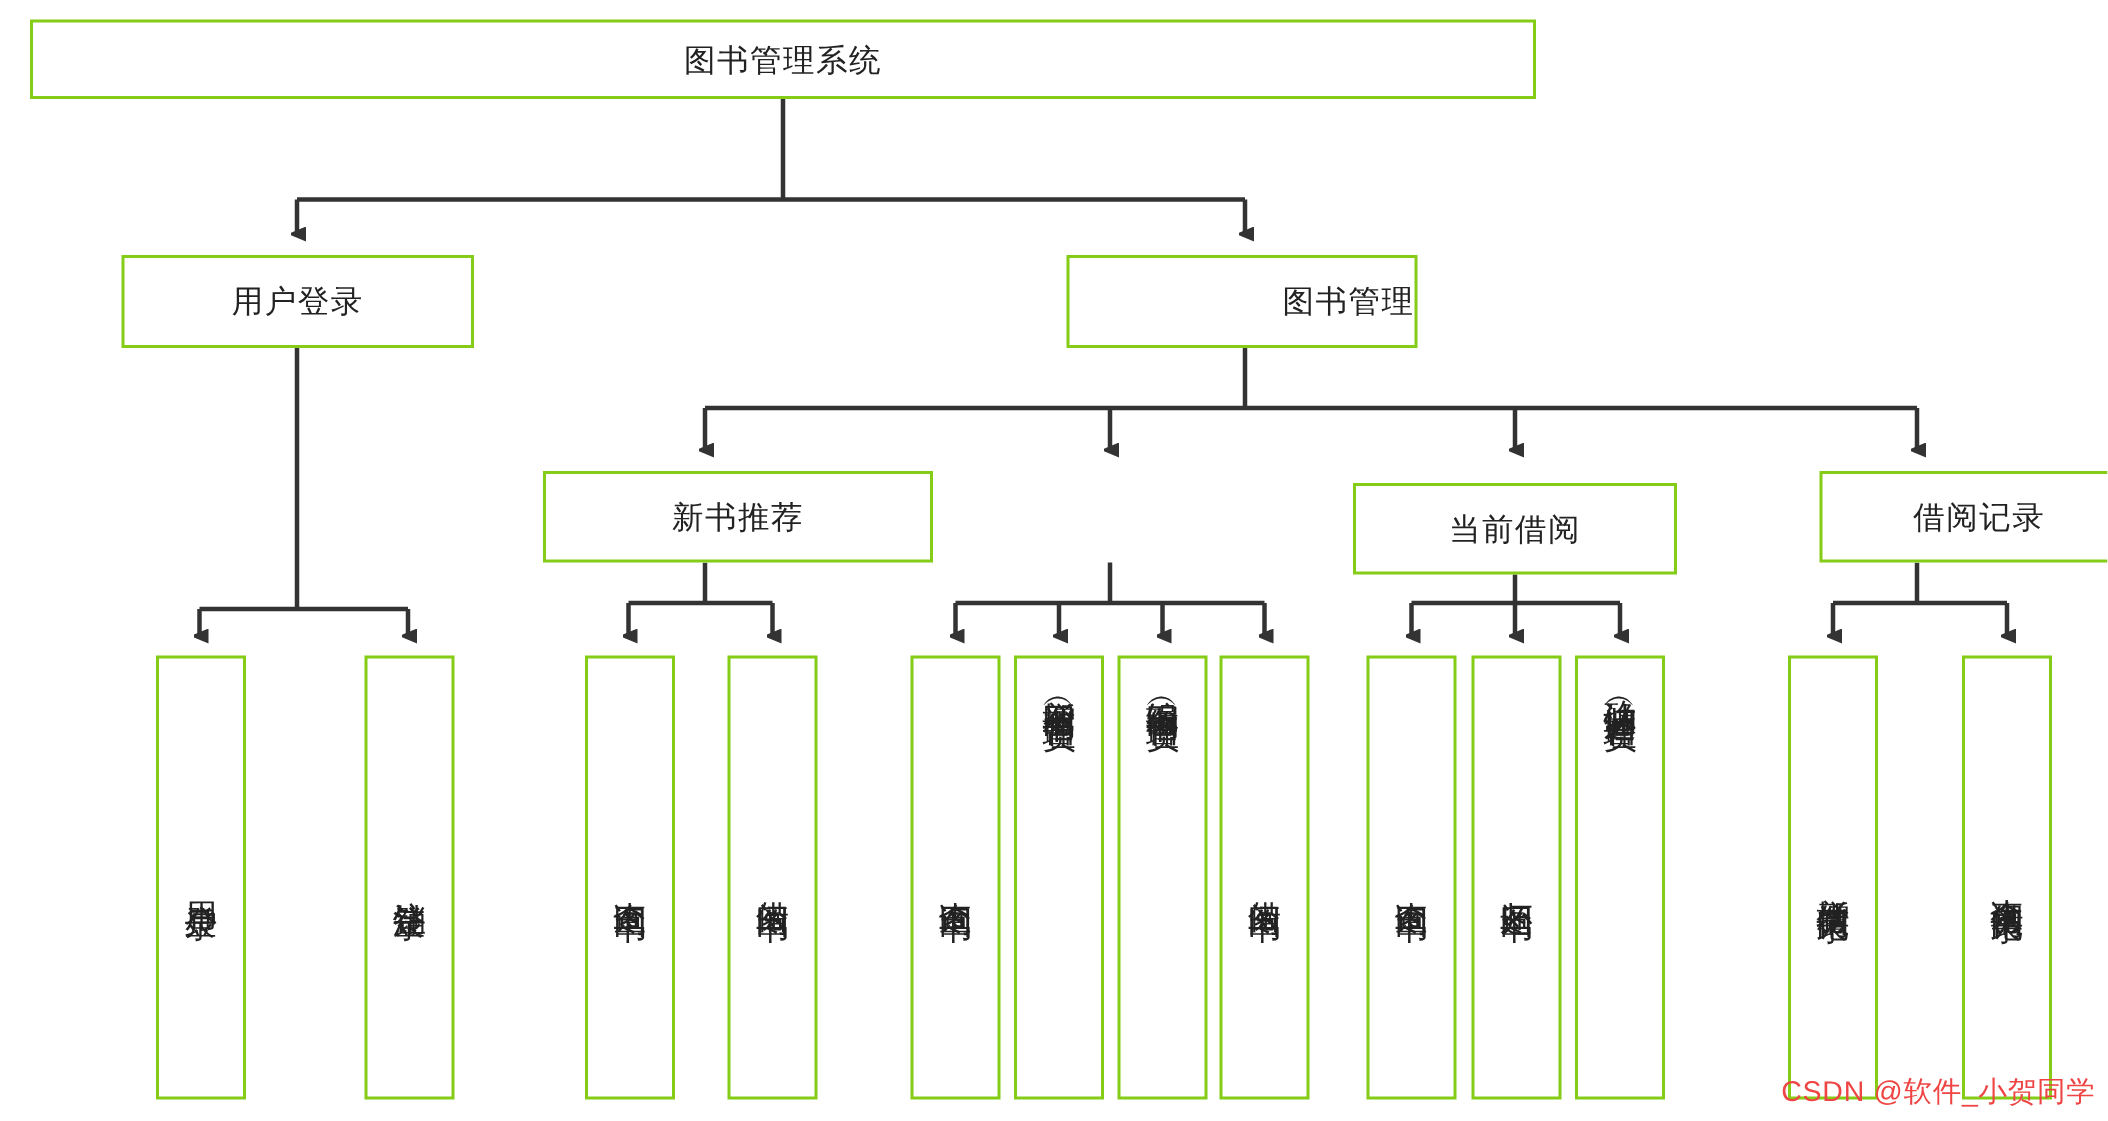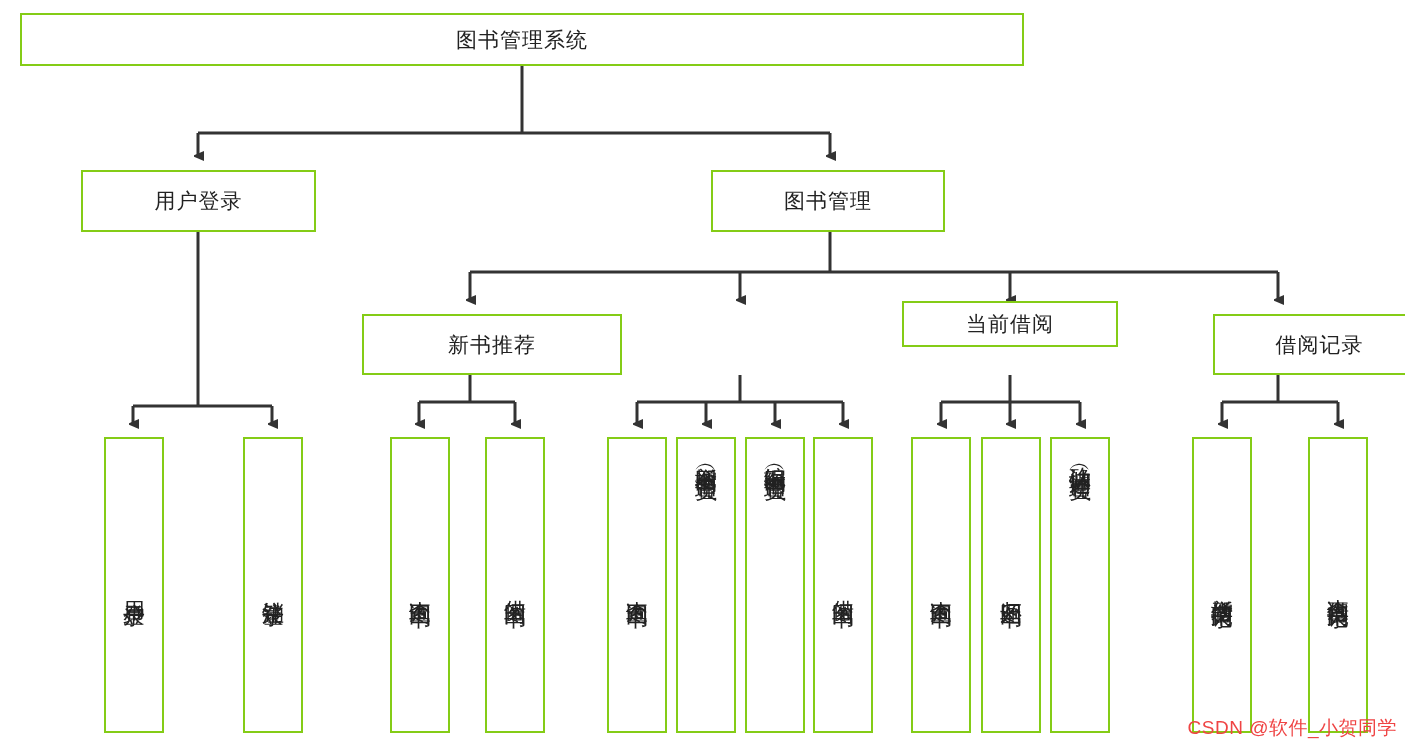--- a/index.html
+++ b/index.html
@@ -130,28 +130,28 @@
     </g>
   </svg>
 
   <div class="node horiz" style="left:20px; top:13px; width:1004px; height:53px;">
     <span>图书管理系统</span>
   </div>
 
   <div class="node horiz" style="left:81px; top:170px; width:235px; height:62px;">
     <span>用户登录</span>
   </div>
-  <div class="node horiz" style="left:711px; top:170px; width:234px; height:62px;">
+  <div class="node horiz" style="left:711px; top:170px; width:234px; height:62px;justify-content:flex-end;">
     <span>图书管理</span>
   </div>
 
   <div class="node horiz" style="left:362px; top:314px; width:260px; height:61px;align-items:center;">
     <span>新书推荐</span>
   </div>
-  <div class="node horiz" style="left:902px; top:301px; width:216px; height:46px;">
+  <div class="node horiz" style="left:902px; top:322px; width:216px; height:61px;">
     <span>当前借阅</span>
   </div>
   <div class="node horiz" style="left:1172px; top:314px; width:213px; height:61px;margin-left:41px;">
     <span>借阅记录</span>
   </div>
 
   <div class="node vert" style="left:104px; top:437px; width:60px; height:296px;">
     <div class="leaf-inner">
       <span class="vlabel">用户登录</span>
     </div>

